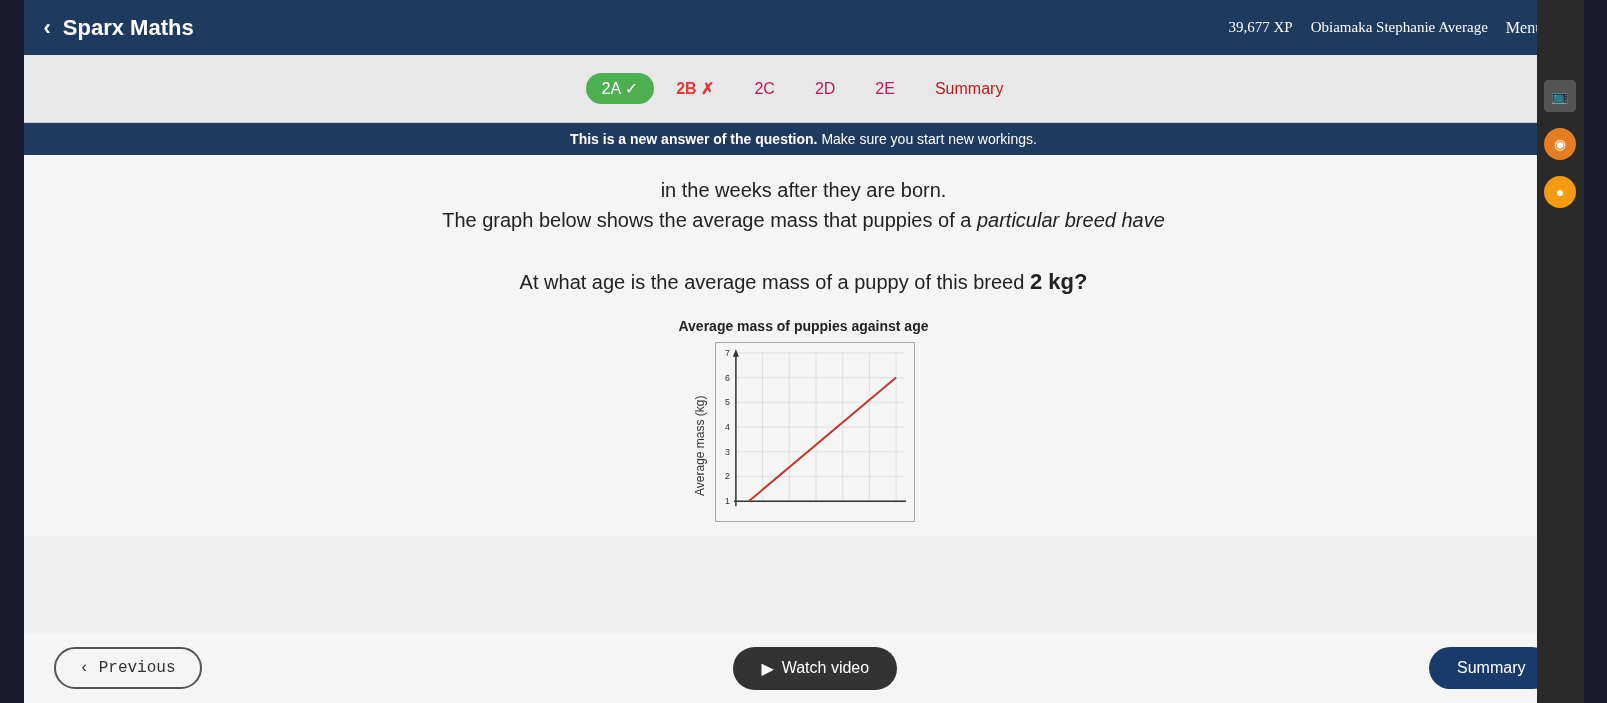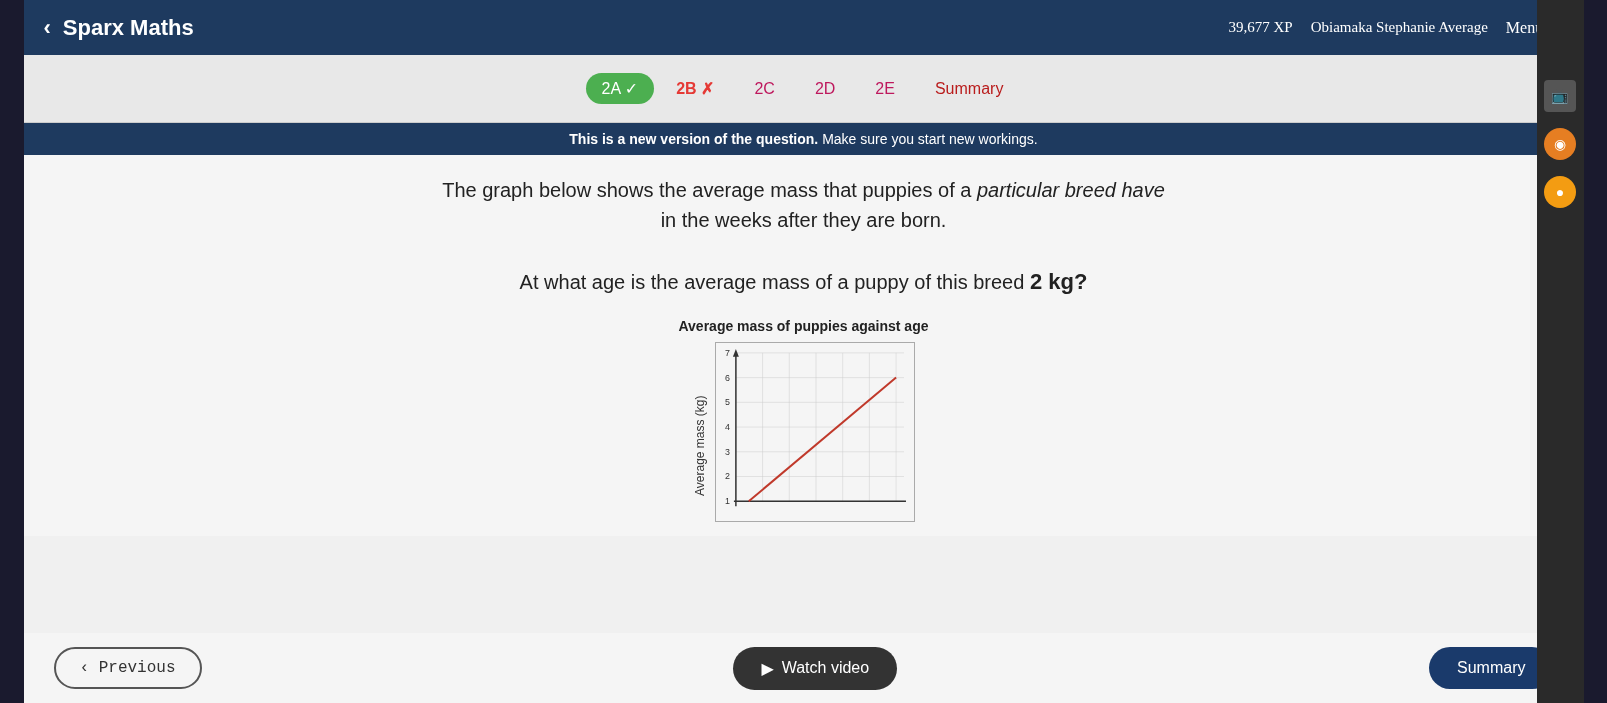--- a/index.html
+++ b/index.html
@@ -297,30 +297,30 @@
   <div class="tabs-bar">
     <button class="tab tab-2a">2A ✓</button>
     <button class="tab tab-2b">2B ✗</button>
     <button class="tab tab-2c">2C</button>
     <button class="tab tab-2d">2D</button>
     <button class="tab tab-2e">2E</button>
     <button class="tab tab-summary">Summary</button>
   </div>
 
   <div class="notice-banner">
-    <strong>This is a new version of the question.</strong>
+    <strong>This is a new answer of the question.</strong>
     <span> Make sure you start new workings.</span>
   </div>
 
   <div class="content">
     <div class="question-text">
+      <p>in the weeks after they are born.</p>
       <p>
         The graph below shows the average mass that puppies of a <span class="italic">particular breed have</span>
       </p>
-      <p>in the weeks after they are born.</p>
       <br>
       <p>
         At what age is the average mass of a puppy of this breed <span class="bold-kg">2 kg?</span>
       </p>
     </div>
 
     <div class="graph-section">
       <div class="graph-title">Average mass of puppies against age</div>
       <div class="graph-container">
         <div class="y-axis-label">Average mass (kg)</div>

